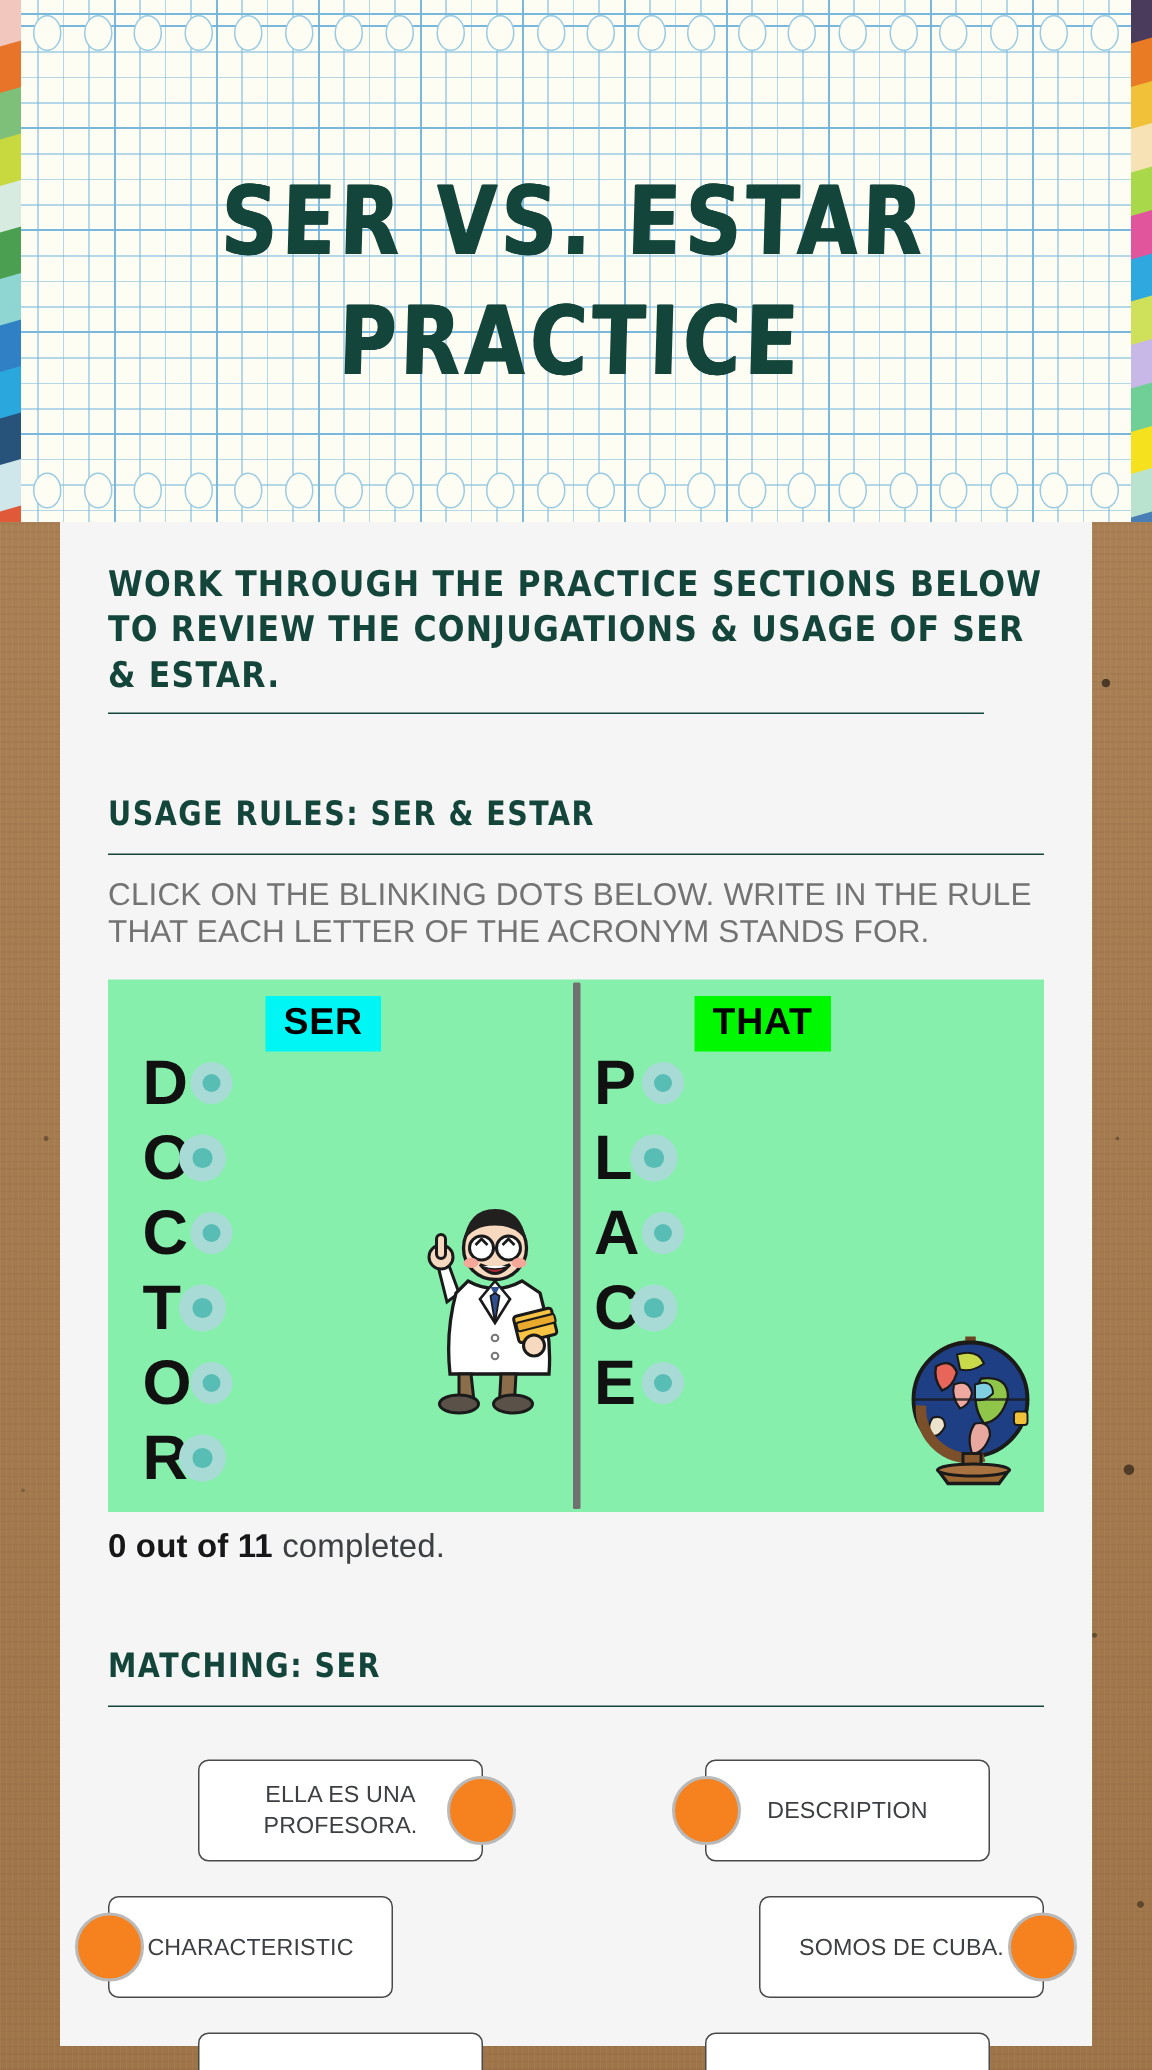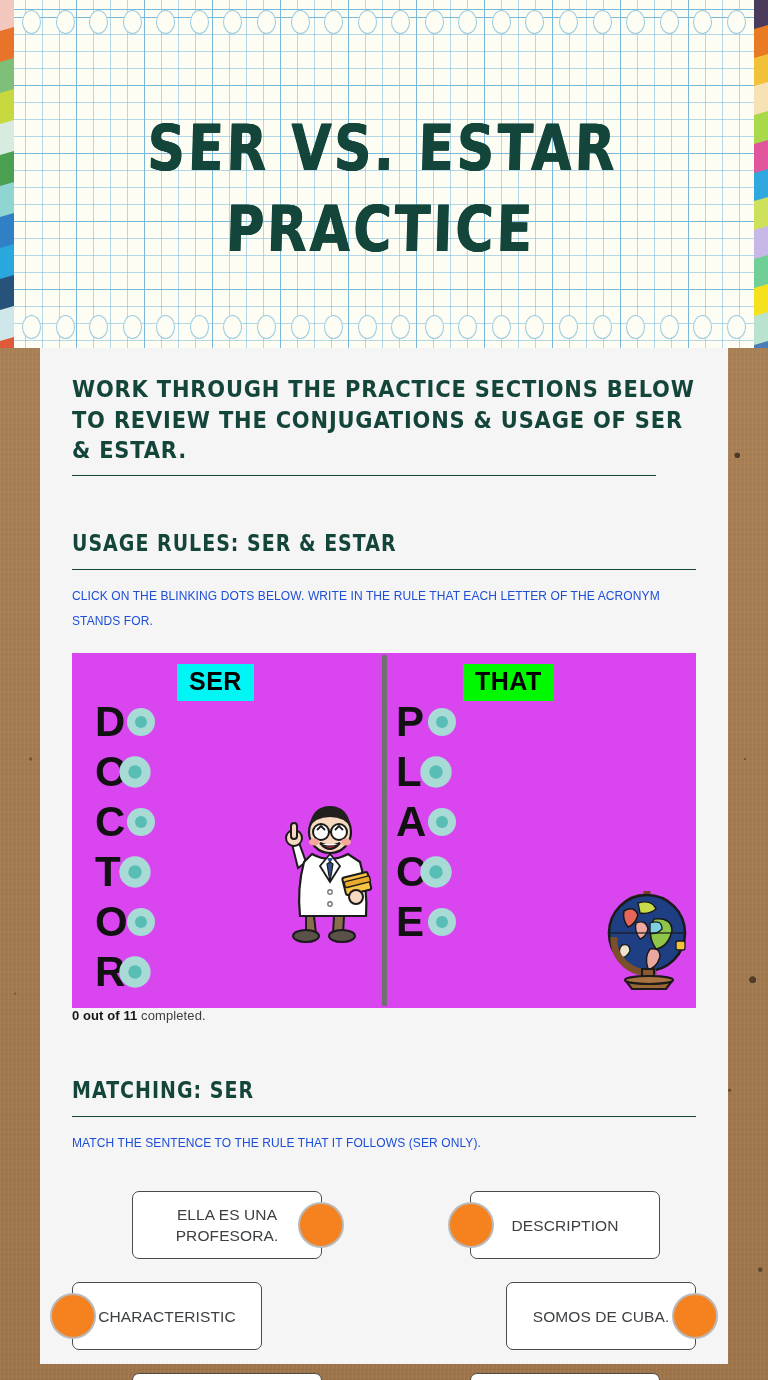--- a/index.html
+++ b/index.html
@@ -154,33 +154,33 @@
     transform: scaleY(1.18);
     transform-origin: left bottom;
   }
   .section-rule {
     margin-top: 13px;
     border-bottom: 1.4px solid #14453b;
   }
 
   .section-sub {
     margin-top: 14px;
-    color: #1d4ed8;
-    font-size: 12px;
+    color: #737373;
+    font-size: 21px;
     line-height: 25px;
     letter-spacing: 0.1px;
     text-transform: uppercase;
   }
 
   
   #acronym-panel {
     position: relative;
     margin-top: 19px;
     height: 355px;
-    background: #d946ef;
+    background: #86efac;
     display: flex;
   }
   .acro-half {
     position: relative;
     width: 50%;
     height: 100%;
   }
   .acro-divider {
     position: absolute;
     left: 50%;
@@ -244,21 +244,22 @@
   }
   .acro-row:nth-child(odd) .acro-dot   { transform: translateX(2px); }
   .acro-row:nth-child(even) .acro-dot  { transform: translateX(-4px) scale(1.12); }
 
   
   .illus { position: absolute; }
   #doctor-illustration { left: 200px; top: 143px; }
   #globe-illustration  { left: 208px; top: 226px; }
 
   .progress {
-    font-size: 13px;
+    margin-top: 10px;
+    font-size: 22px;
     color: #3d4043;
     letter-spacing: 0.1px;
   }
   .progress b { color: #17171a; font-weight: 700; }
 
   
   #matching-list {
     margin-top: 27px;
   }
   .match-row {
@@ -431,21 +432,20 @@
             <ellipse cx="57" cy="101" rx="24" ry="4" fill="#a87240" stroke="#1a1a1a" stroke-width="2"></ellipse>
           </svg>
         </div>
       </div>
     </div>
 
     <div class="progress"><b>0 out of 11</b><span> completed.</span></div>
 
     <div class="section-head">MATCHING: SER</div>
     <div class="section-rule"></div>
-    <div class="section-sub">MATCH THE SENTENCE TO THE RULE THAT IT FOLLOWS (SER ONLY).</div>
 
     <div id="matching-list">
       <div class="match-row">
         <div class="match-card left">
           <span>ELLA ES UNA PROFESORA.</span>
           <span class="knob"></span>
         </div>
         <div class="match-card right">
           <span class="knob"></span>
           <span>DESCRIPTION</span>

